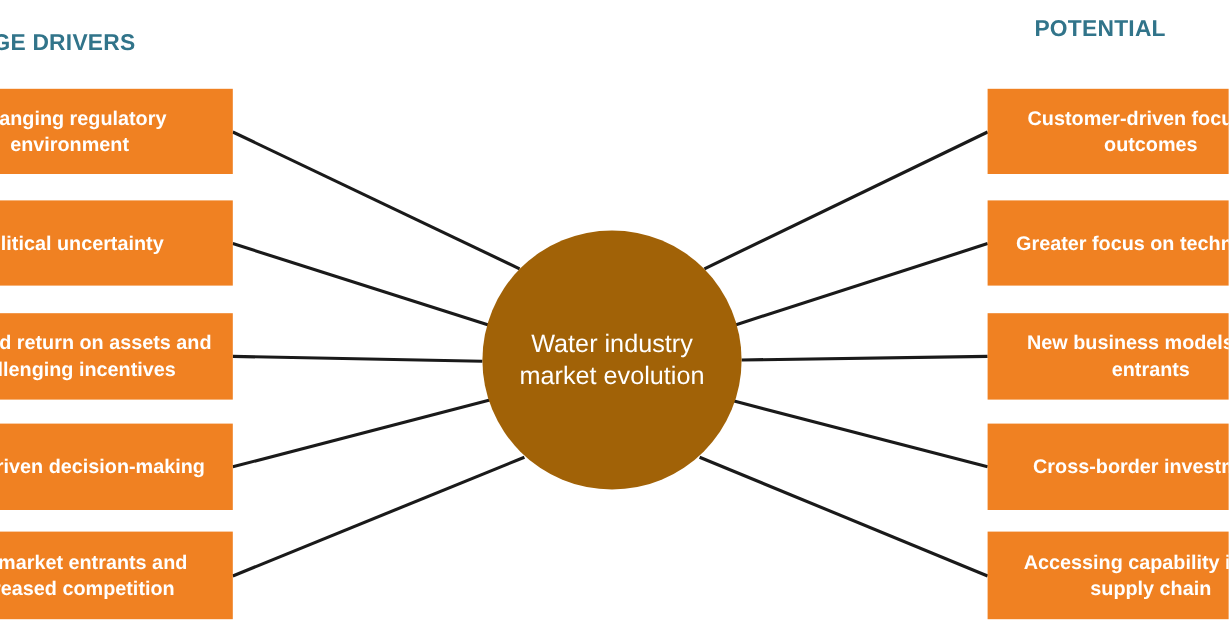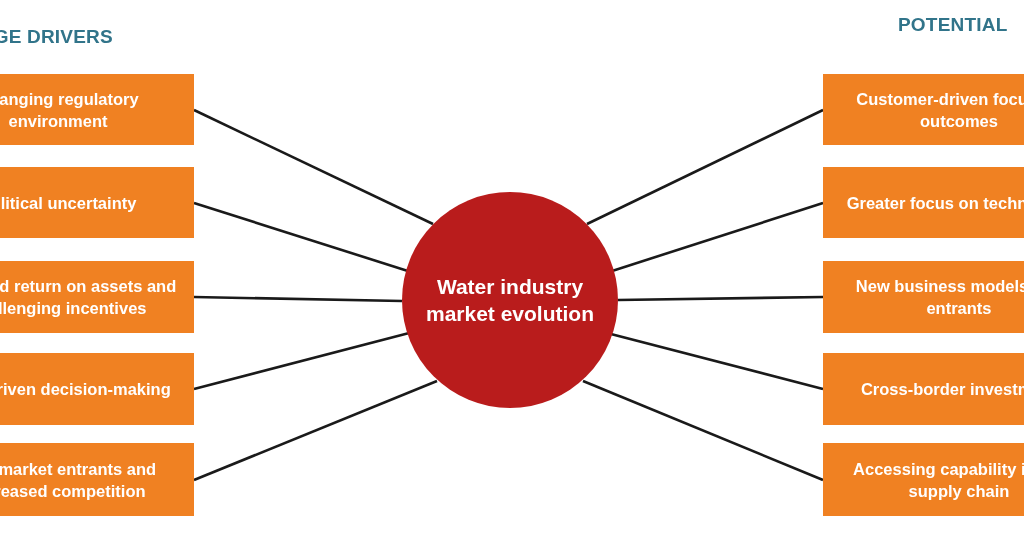--- a/index.html
+++ b/index.html
@@ -20,21 +20,21 @@
   .col-heading {
     position: absolute;
     color: #31748A;
     font-weight: bold;
     font-size: 19px;
     line-height: 22px;
     letter-spacing: 0.2px;
     white-space: nowrap;
   }
   #heading-left  { left: -62px; top: 26px; text-align: left; }
-  #heading-right { left: 862px; top: 14px; text-align: right; margin-left: 36px; }
+  #heading-right { left: 862px; top: 14px; text-align: right; }
   #heading-right .line { display: block; }
 
   
   #wires {
     position: absolute;
     left: 0; top: 0;
     width: 1024px;
     height: 536px;
     pointer-events: none;
   }
@@ -58,29 +58,29 @@
   .node.right { left: 823px; width: 272px; }
 
   
   #hub {
     position: absolute;
     left: 402px;
     top: 192px;
     width: 216px;
     height: 216px;
     border-radius: 50%;
-    background: #b91c1c;
+    background: #a16207;
     color: #ffffff;
     display: flex;
     align-items: center;
     justify-content: center;
     text-align: center;
     font-size: 21px;
     line-height: 27px;
-    font-weight: 700;
+    font-weight: 400;
   }
   #hub-label { padding: 0 18px; }
 </style>
 </head>
 <body>
 
 <div id="canvas">
 
   <div id="heading-left" class="col-heading">CHANGE DRIVERS</div>
 

